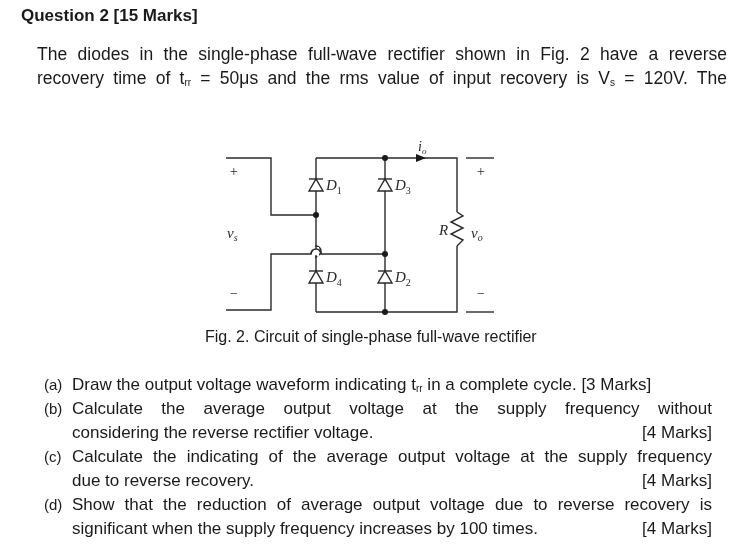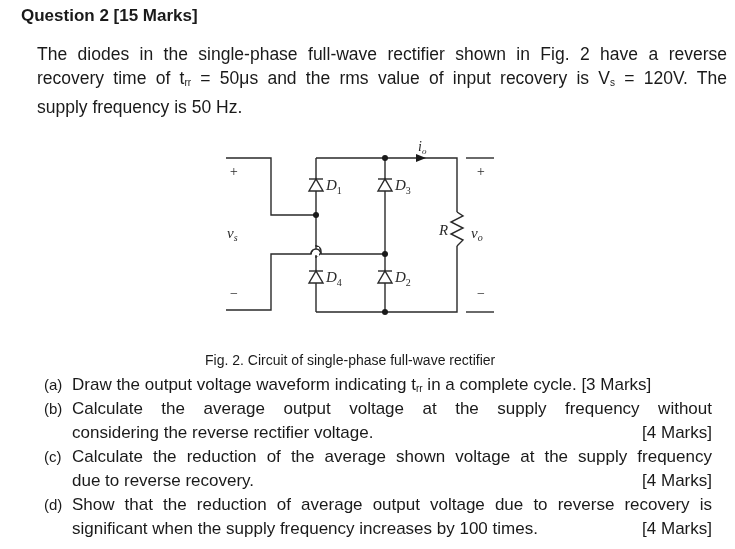--- a/index.html
+++ b/index.html
@@ -3,41 +3,40 @@
 <meta charset="utf-8">
 <style>
   html,body{margin:0;padding:0;background:#ffffff;}
   body{width:735px;height:549px;position:relative;overflow:hidden;color:#1a1a1a;font-family:"Liberation Sans",sans-serif;}
   .title{position:absolute;left:21px;top:6px;font-weight:bold;font-size:17px;letter-spacing:0px;}
   .intro{position:absolute;left:37px;top:42px;width:690px;font-size:17.5px;line-height:24px;text-align:justify;text-align-last:left;}
   .intro .line{display:block;text-align:justify;text-align-last:justify;}
   .intro .line.last{text-align-last:left;}
   sub.s{font-size:10px;vertical-align:-2px;}
   .circuit{position:absolute;left:210px;top:138px;width:300px;height:190px;}
-  .caption{position:absolute;left:205px;top:352px;font-size:14px;}
+  .caption{position:absolute;left:205px;top:328px;font-size:16px;}
   .q{position:absolute;left:44px;font-size:17px;line-height:24px;width:668px;}
   .q .lbl{position:absolute;left:0;top:0;font-size:15px;}
   .q .body{margin-left:28px;display:block;}
   .q .line{display:flex;justify-content:space-between;}
   .q .line.just{text-align:justify;text-align-last:justify;display:block;}
   .qa{top:373px;}
   .qb{top:397px;}
   .qc{top:445px;}
   .qd{top:493px;}
   svg text{font-family:"Liberation Serif",serif;font-style:italic;}
 </style>
 </head>
 <body>
 
 <div class="title">Question 2 [15 Marks]</div>
 
 <div class="intro">
   <span class="line">The diodes in the single-phase full-wave rectifier shown in Fig. 2 have a reverse</span>
   <span class="line"><span>recovery time of t</span><sub class="s">rr</sub><span> = 50μs and the rms value of input recovery is V</span><sub class="s">s</sub><span> = 120V. The</span></span>
-  <span class="line last">supply frequency is 50 Hz.</span>
 </div>
 
 <svg class="circuit" viewBox="0 0 300 190" width="300" height="190">
   <g stroke="#2a2a2a" stroke-width="1.4" fill="none">
 
     <path d="M16 20 H61 V77 H106"></path>
 
     <path d="M106 20 V108 A5 5 0 0 1 106 118 V174"></path>
 
     <path d="M16 172 H61 V116 H101 A5 5 0 0 1 111 116 H175"></path>
@@ -114,21 +113,21 @@
     <span class="line">
         <span>considering the reverse rectifier voltage.</span>
         <span>[4 Marks]</span>
       </span>
   </span>
 </div>
 
 <div class="q qc">
   <span class="lbl">(c)</span>
   <span class="body">
-    <span class="line just">Calculate the reduction of the average shown voltage at the supply frequency</span>
+    <span class="line just">Calculate the indicating of the average output voltage at the supply frequency</span>
     <span class="line">
         <span>due to reverse recovery.</span>
         <span>[4 Marks]</span>
       </span>
   </span>
 </div>
 
 <div class="q qd">
   <span class="lbl">(d)</span>
   <span class="body">

